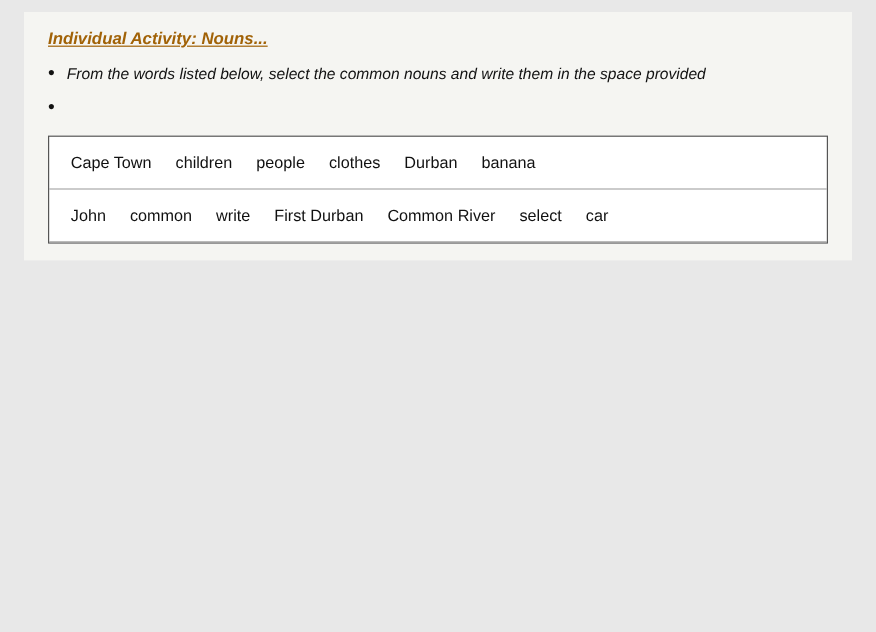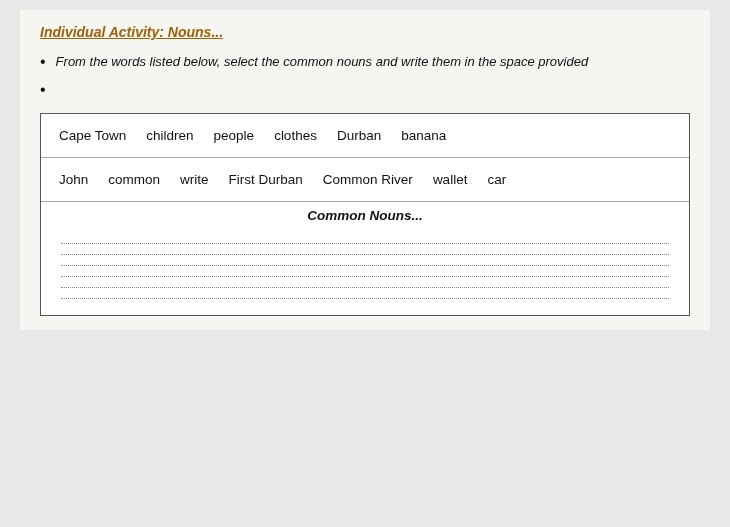--- a/index.html
+++ b/index.html
@@ -131,30 +131,19 @@
       <span class="word">clothes</span>
       <span class="word">Durban</span>
       <span class="word">banana</span>
     </div>
     <div class="word-row">
       <span class="word">John</span>
       <span class="word">common</span>
       <span class="word">write</span>
       <span class="word">First Durban</span>
       <span class="word">Common River</span>
-      <span class="word">wallet</span>
+      <span class="word">select</span>
       <span class="word">car</span>
     </div>
 
-    <div class="common-nouns-section">
-      <div class="common-nouns-label">Common Nouns...</div>
-      <div class="lines-area">
-        <hr class="dotted-line">
-        <hr class="dotted-line">
-        <hr class="dotted-line">
-        <hr class="dotted-line">
-        <hr class="dotted-line">
-        <hr class="dotted-line">
-      </div>
-    </div>
   </div>
 
 </div>
 
 </body></html>

